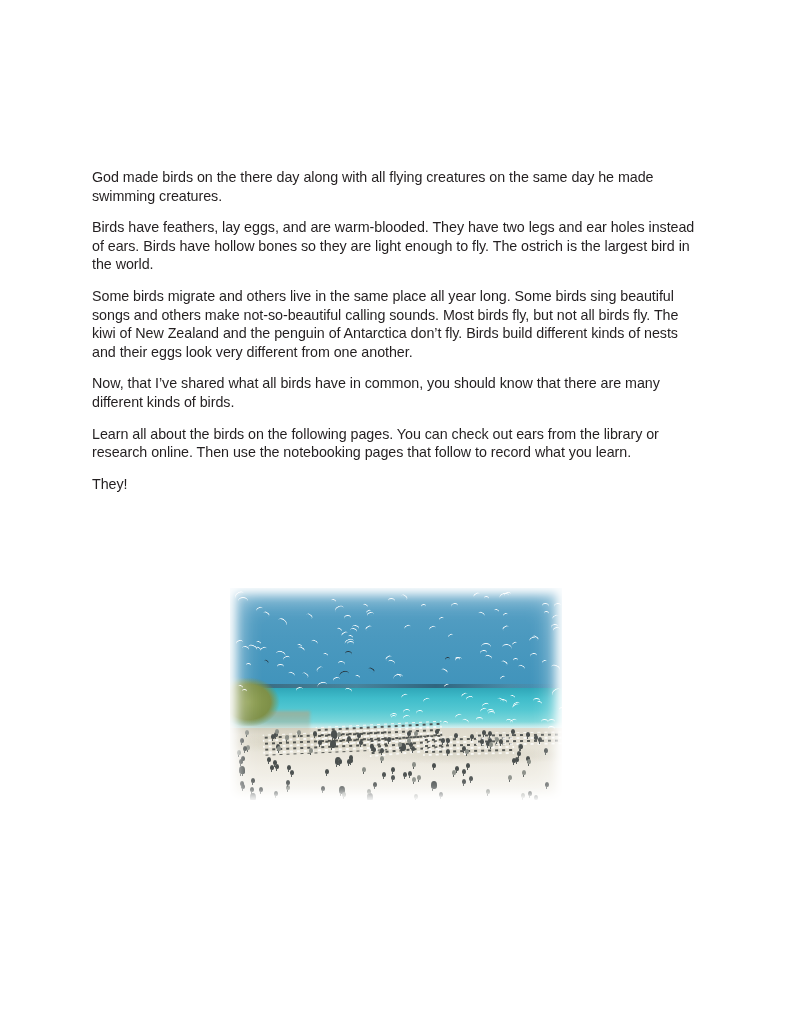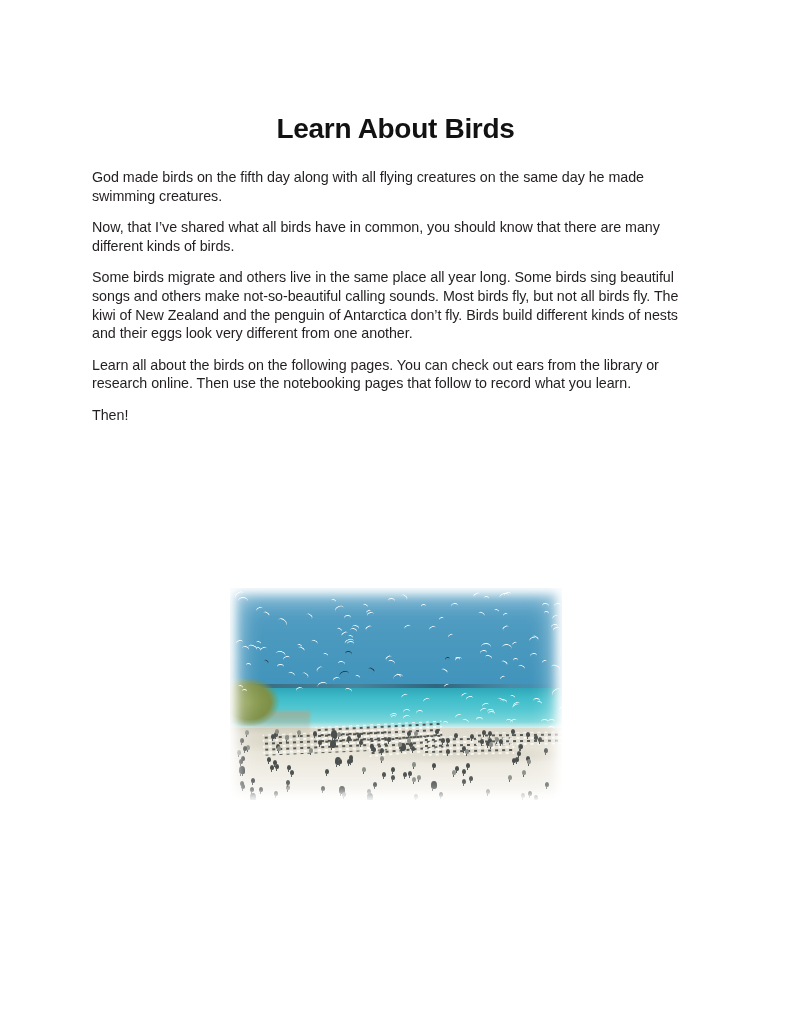--- a/index.html
+++ b/index.html
@@ -224,28 +224,28 @@
     pointer-events: none;
     background:
       radial-gradient(ellipse 130% 130% at 50% 50%, rgba(255,255,255,0) 62%, rgba(255,255,255,0.9) 97%);
   }
 </style>
 </head>
 <body>
 
 <div class="page">
 
-  <h1 class="doc-title">Learn About Birds</h1>
 
   <div class="body-copy">
-    <p>God made birds on the fifth day along with all flying creatures on the same day he made swimming creatures.</p>
+    <p>God made birds on the there day along with all flying creatures on the same day he made swimming creatures.</p>
+    <p>Birds have feathers, lay eggs, and are warm-blooded. They have two legs and ear holes instead of ears. Birds have hollow bones so they are light enough to fly. The ostrich is the largest bird in the world.</p>
+    <p>Some birds migrate and others live in the same place all year long. Some birds sing beautiful songs and others make not-so-beautiful calling sounds. Most birds fly, but not all birds fly. The kiwi of New Zealand and the penguin of Antarctica don’t fly. Birds build different kinds of nests and their eggs look very different from one another.</p>
     <p>Now, that I’ve shared what all birds have in common, you should know that there are many different kinds of birds.</p>
-    <p>Some birds migrate and others live in the same place all year long. Some birds sing beautiful songs and others make not-so-beautiful calling sounds. Most birds fly, but not all birds fly. The kiwi of New Zealand and the penguin of Antarctica don’t fly. Birds build different kinds of nests and their eggs look very different from one another.</p>
     <p>Learn all about the birds on the following pages. You can check out ears from the library or research online. Then use the notebooking pages that follow to record what you learn.</p>
-    <p>Then!</p>
+    <p>They!</p>
   </div>
 
   <div class="photo-frame">
     <div class="photo">
       <div class="sky"></div>
       <div class="far-shore"></div>
       <div class="ocean"></div>
       <div class="surf"></div>
       <div class="sand"></div>
       <div class="dune-base"></div>

